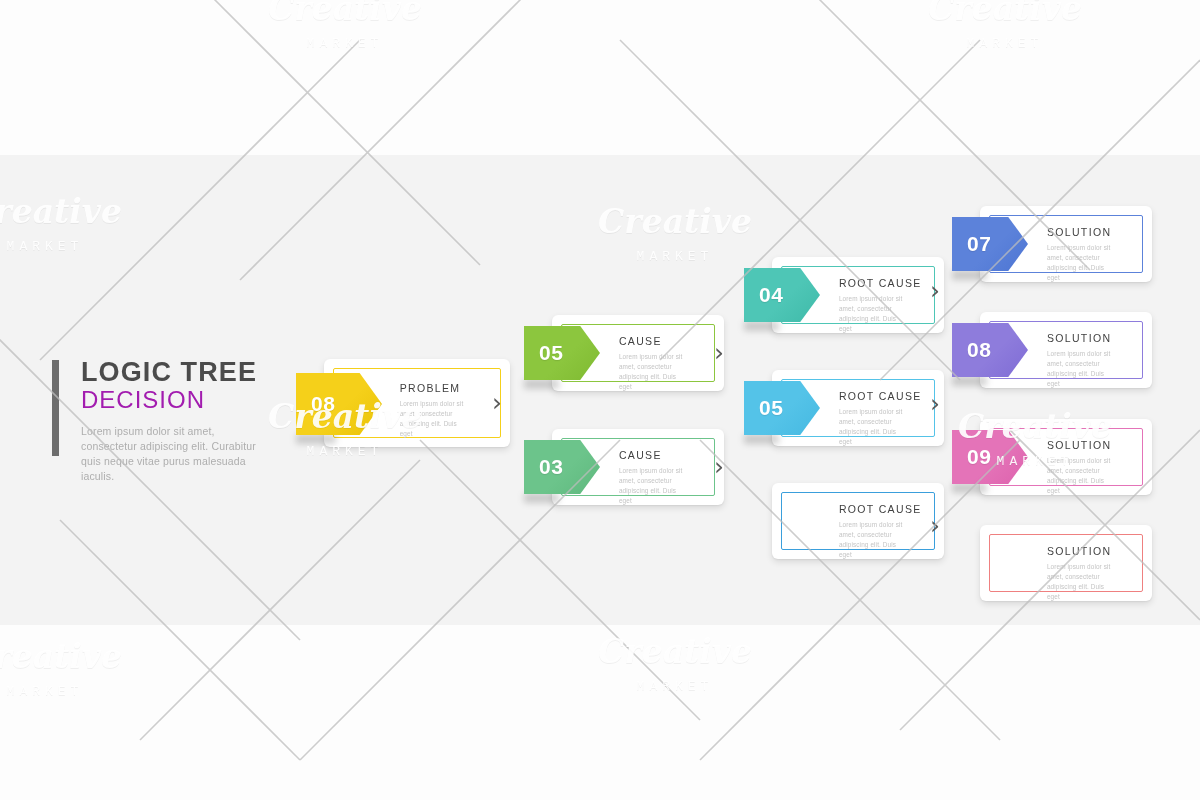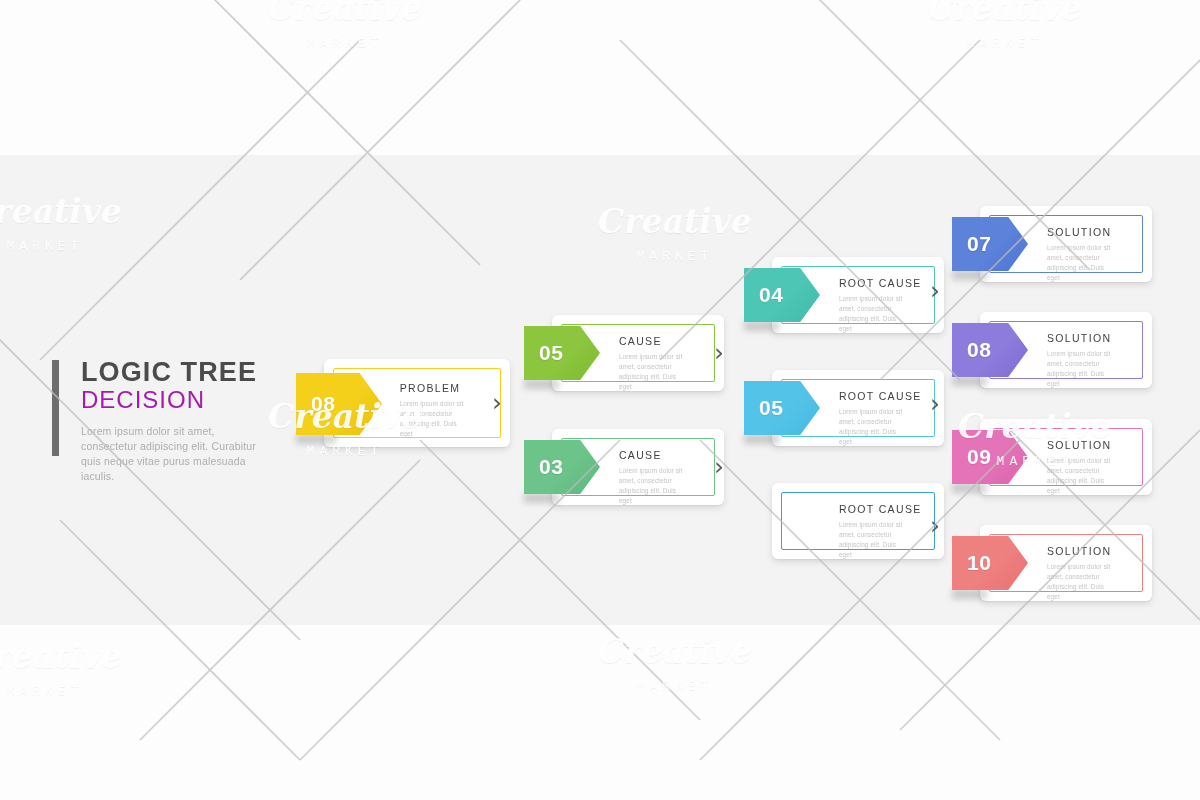--- a/index.html
+++ b/index.html
@@ -323,25 +323,20 @@
           <div class="tag-shape" style="background: linear-gradient(135deg, rgb(228, 115, 184) 0%, rgb(228, 115, 184) 55%, rgb(221, 98, 173) 100%);"></div>
           <div class="tag-num">09</div>
         </div>
       </div>
       <div class="node" style="left: 952px; top: 525px; width: 200px; height: 76px;">
         <div class="card" style="width: 172px; height: 76px;"></div>
         <div class="card-outline" style="border-color: rgb(239, 128, 128); left: 37px; top: 9px; width: 154px; height: 58px;"></div>
         <div class="card-text" style="left: 94.88px; top: 19.76px;">
           <div class="card-head">SOLUTION</div>
           <div class="card-body">Lorem ipsum dolor sit amet, consectetur adipiscing elit. Duis eget</div>
-        </div>
-        <div class="tag" style="width: 76px; height: 54px; top: 11px;">
-          <div class="tag-fold"></div>
-          <div class="tag-shape" style="background: linear-gradient(135deg, rgb(239, 128, 128) 0%, rgb(239, 128, 128) 55%, rgb(233, 112, 112) 100%);"></div>
-          <div class="tag-num">10</div>
         </div>
       </div>
       <div class="chev" style="left: 492px; top: 390px; color: rgb(90, 90, 90);">›</div>
       <div class="chev" style="left: 714px; top: 340px; color: rgb(90, 90, 90);">›</div>
       <div class="chev" style="left: 714px; top: 454px; color: rgb(90, 90, 90);">›</div>
       <div class="chev" style="left: 930px; top: 278px; color: rgb(90, 90, 90);">›</div>
       <div class="chev" style="left: 930px; top: 391px; color: rgb(90, 90, 90);">›</div>
       <div class="chev" style="left: 930px; top: 513px; color: rgb(90, 90, 90);">›</div>
     </div>
 

